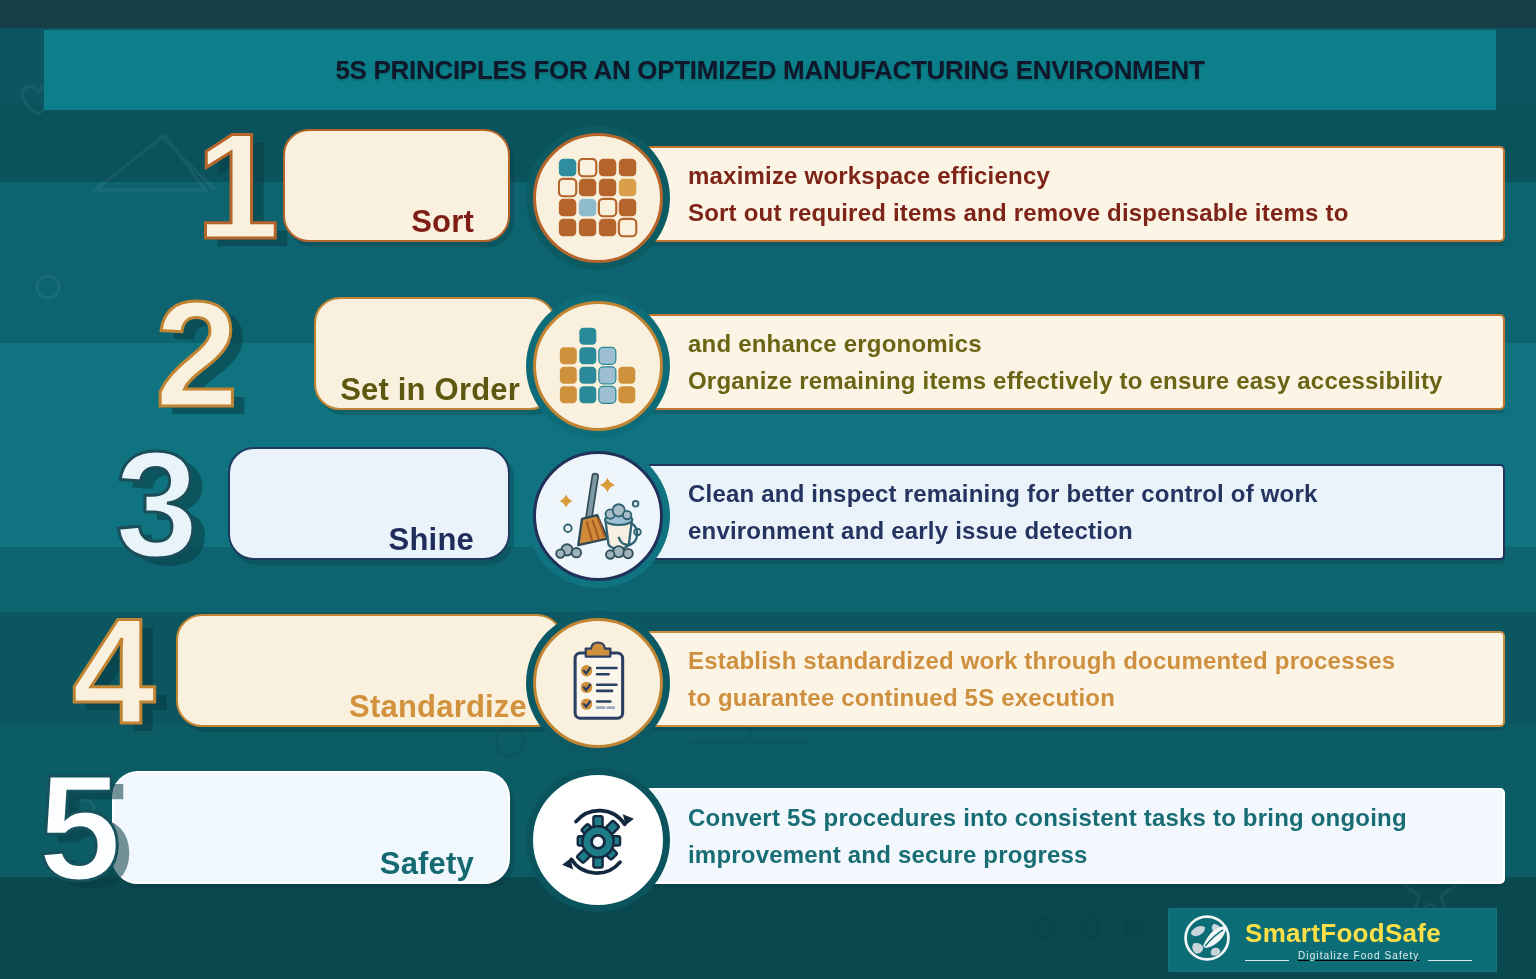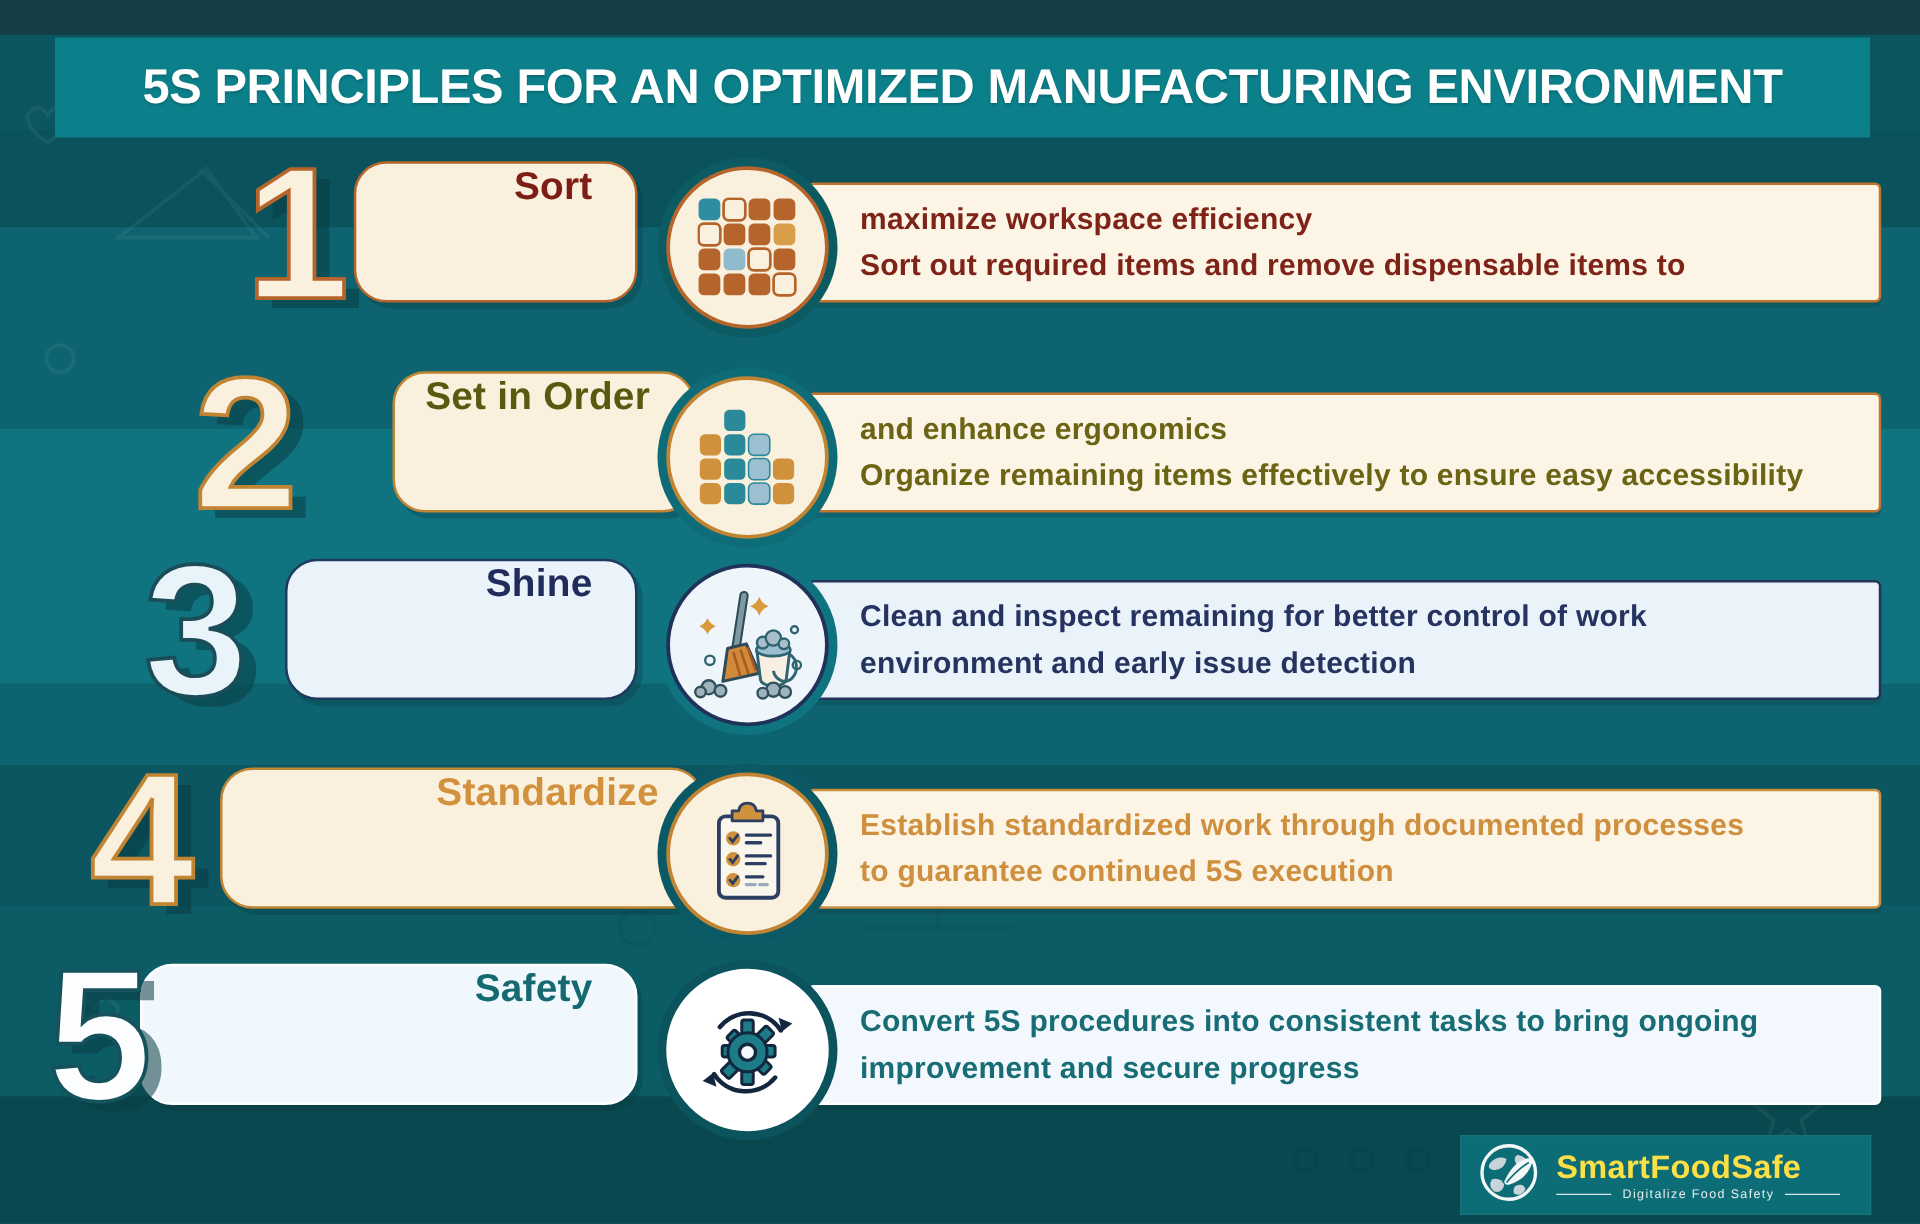--- a/index.html
+++ b/index.html
@@ -15,21 +15,21 @@
   .b5{top:343px;height:204px;background:#0F7380;}
   .b6{top:547px;height:65px;background:#0D6470;}
   .b7{top:612px;height:113px;background:#0B5661;}
   .b8{top:725px;height:152px;background:#0C5C66;}
   .b9{top:877px;height:102px;background:#0A4850;}
   .doodles{position:absolute;inset:0;pointer-events:none;}
 
   
   .banner{position:absolute;left:44px;top:30px;width:1452px;height:80px;
           background:#0B808A;display:flex;align-items:center;justify-content:center;}
-  .banner h1{margin:0;font-size:39px;font-weight:800;color:#ffffff;
+  .banner h1{margin:0;font-size:26px;font-weight:800;color:#0f172a;
              letter-spacing:-0.3px;text-shadow:0 2px 2px rgba(0,0,0,.18);}
 
   
   .row{position:absolute;left:0;width:100%;height:115px;}
   .row-1{top:129px;--pill-bg:#F9F0DD;--pill-bd:#B5652B;--ink:#7E1D15;
          --num-fill:#F9F0DD;--num-stroke:#B5652B;--bar-bg:#FCF4E5;--bar-bd:#C2752E;
          --desc:#7E2318;--ring:#0C5B63;--circ-bg:#F9F0DD;--circ-bd:#B5652B;}
   .row-2{top:297px;--pill-bg:#F9F0DD;--pill-bd:#C08433;--ink:#5D5810;
          --num-fill:#F9F0DD;--num-stroke:#C08433;--bar-bg:#FCF4E5;--bar-bd:#C2752E;
          --desc:#6B6414;--ring:#0E6C78;--circ-bg:#F9F0DD;--circ-bd:#C08433;}
@@ -38,21 +38,21 @@
          --desc:#24335F;--ring:#0F7380;--circ-bg:#EFF6FB;--circ-bd:#203259;}
   .row-4{top:614px;--pill-bg:#F9F0DD;--pill-bd:#C08433;--ink:#D2913C;
          --num-fill:#F9F0DD;--num-stroke:#C08433;--bar-bg:#FCF4E5;--bar-bd:#C98F3F;
          --desc:#CE8F3F;--ring:#0B5964;--circ-bg:#F9F0DD;--circ-bd:#C08433;}
   .row-5{top:771px;--pill-bg:#F1F8FD;--pill-bd:#FFFFFF;--ink:#156A71;
          --num-fill:#FDFEFF;--num-stroke:#16525C;--bar-bg:#F2F8FD;--bar-bd:#FFFFFF;
          --desc:#186D74;--ring:#0B545E;--circ-bg:#FFFFFF;--circ-bd:#FFFFFF;}
 
   .pill{position:absolute;top:0;height:113px;background:var(--pill-bg);
         border:2.5px solid var(--pill-bd);border-radius:26px;box-sizing:border-box;
-        display:flex;align-items:flex-start;justify-content:flex-end;padding-right:34px;
+        display:flex;align-items:flex-end;justify-content:flex-end;padding-right:34px;
         box-shadow:4px 5px 0 rgba(8,50,56,.28);z-index:1;}
   .row-1 .pill{left:283px;width:227px;}
   .row-2 .pill{left:268px;width:242px;margin-left:46px;}
   .row-3 .pill{left:228px;width:282px;}
   .row-4 .pill{left:176px;width:387px;}
   .row-5 .pill{left:112px;width:398px;}
   .pill-label{font-size:31px;font-weight:bold;color:var(--ink);letter-spacing:.2px;}
 
   .bignum{position:absolute;top:-12px;z-index:4;font-size:150px;line-height:138px;
           font-weight:bold;color:var(--num-fill);
@@ -74,21 +74,21 @@
   .circle{position:absolute;left:533px;top:4px;width:130px;height:130px;border-radius:50%;
           background:var(--circ-bg);border:3px solid var(--circ-bd);box-sizing:border-box;
           box-shadow:0 0 0 7px var(--ring);display:flex;align-items:center;
           justify-content:center;z-index:3;}
 
   
   .logo-box{position:absolute;left:1168px;top:908px;width:329px;height:64px;
             background:#0D6D77;border:1px solid #17727C;box-sizing:border-box;
             display:flex;align-items:center;gap:13px;padding:0 13px;}
   .brand-name{font-size:26px;font-weight:800;color:#fde047;letter-spacing:.3px;line-height:1;}
-  .tagline{display:flex;align-items:center;gap:9px;margin-top:4px;}
+  .tagline{display:flex;align-items:flex-end;gap:9px;margin-top:4px;text-decoration:underline;}
   .tl-line{width:44px;height:1px;background:rgba(255,255,255,.85);}
   .tagline-text{font-size:10px;color:#E6EDEF;letter-spacing:1.1px;}
 </style>
 </head>
 <body>
 
 <div class="canvas">
 
   <div class="band b1"></div>
   <div class="band b2"></div>

